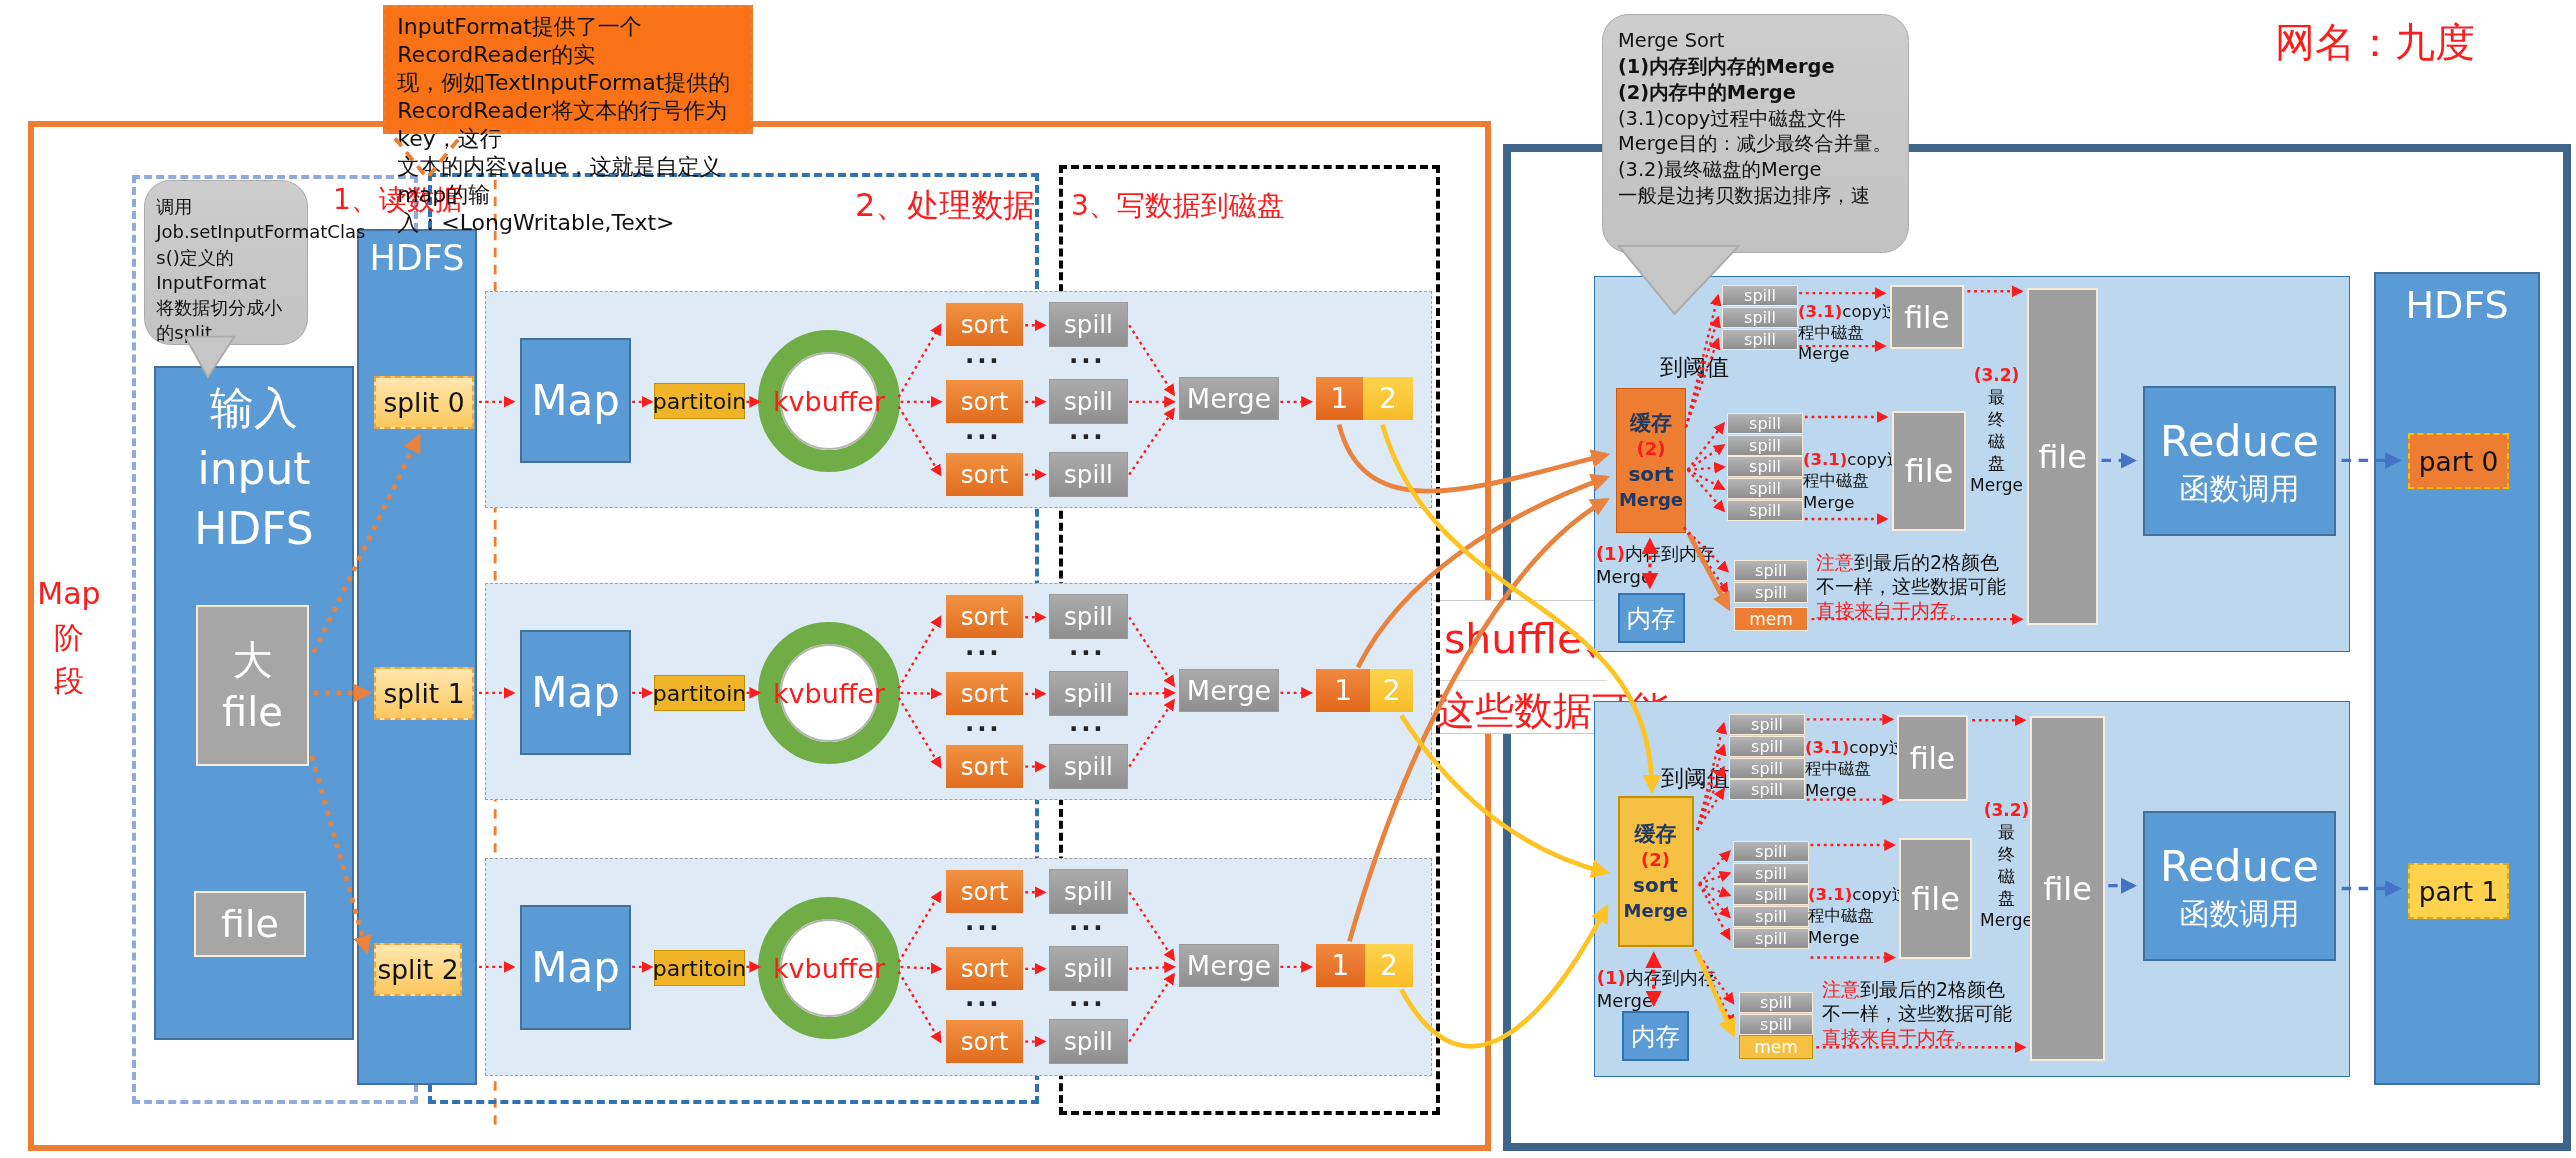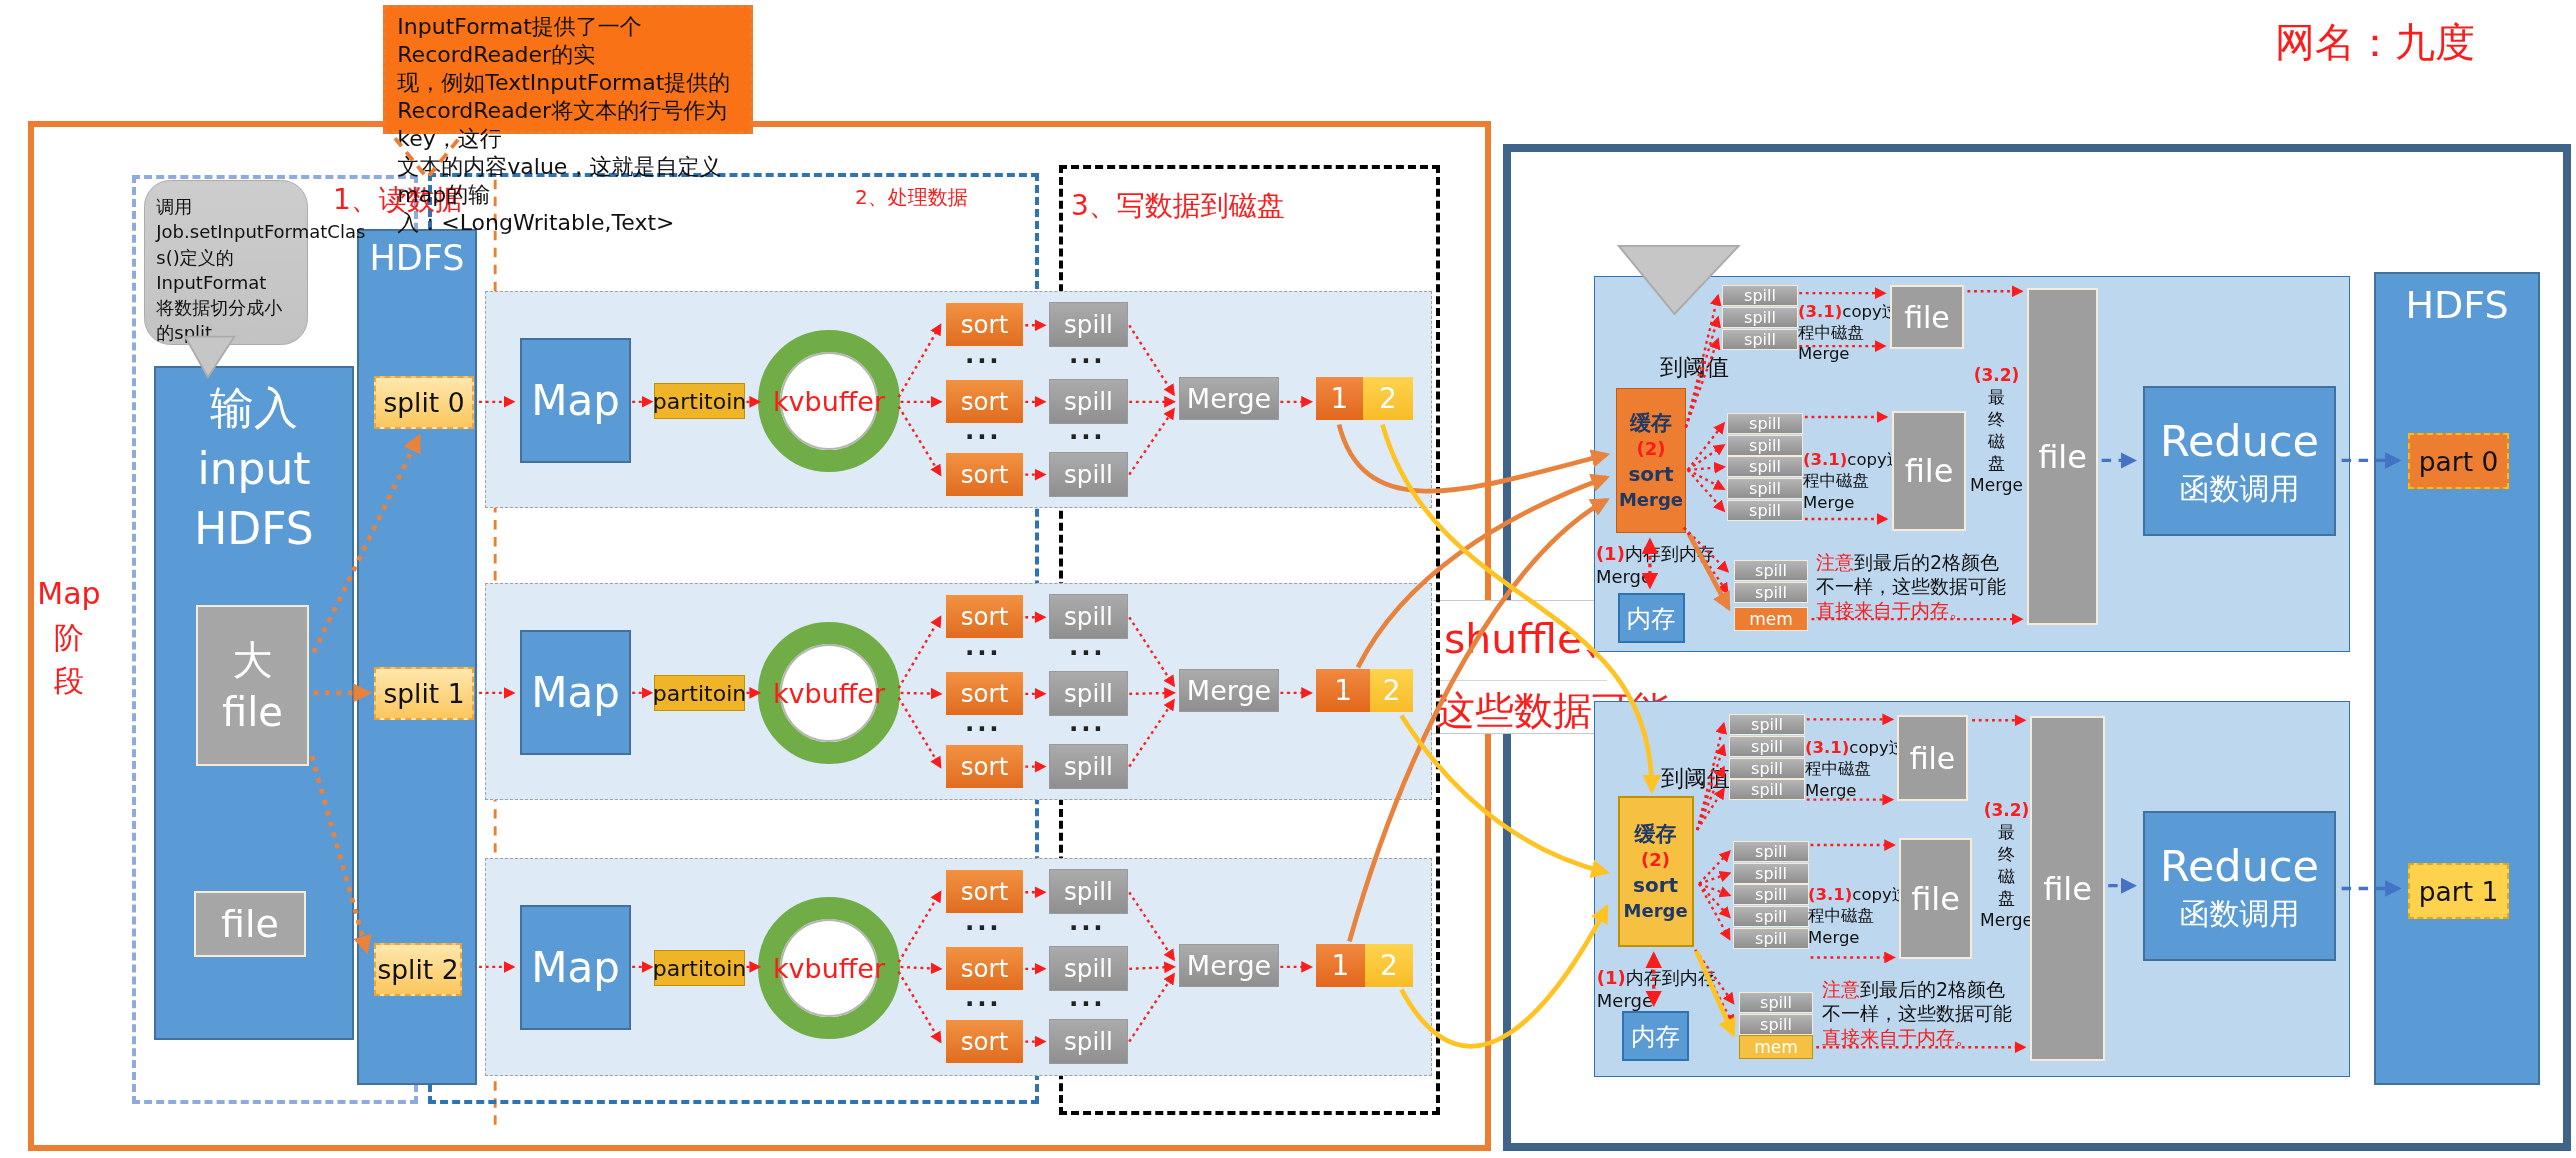--- a/index.html
+++ b/index.html
@@ -46,21 +46,21 @@
   <div class="b" style="left:1433px;top:600px;width:174px;height:134px;background:#fff;border-top:1.9px solid #c9c9c9;border-bottom:1.9px solid #c9c9c9"></div>
   <div class="b" style="left:1433px;top:680px;width:174px;height:0;border-top:1.9px solid #d7d7d7"></div>
 
   <div class="b" style="left:1059px;top:165px;width:381px;height:950px;border:4.7px dashed #000"></div>
 
   <div class="b rowp" style="left:485px;top:291px;width:947px;height:217px"></div>
   <div class="b rowp" style="left:485px;top:583px;width:947px;height:217px"></div>
   <div class="b rowp" style="left:485px;top:858px;width:947px;height:218px"></div>
 
   <div class="b red" style="left:333px;top:181px;font-size:28px">1、读数据</div>
-  <div class="b red" style="left:855px;top:184px;font-size:20px">2、处理数据</div>
+  <div class="b red" style="left:855px;top:184px;font-size:32px">2、处理数据</div>
   <div class="b red" style="left:1071px;top:187px;font-size:28px">3、写数据到磁盘</div>
   <div class="b red pre" style="left:36px;top:572px;width:66px;font-size:30px;text-align:center;line-height:1.45">Map
 阶
 段</div>
   <div class="b red" style="left:2275px;top:15px;font-size:40px">网名：九度</div>
 
   <div class="b blue" style="left:154px;top:366px;width:200px;height:674px"></div>
   <div class="b pre" style="left:154px;top:378px;width:200px;color:#fff;font-size:44px;text-align:center;line-height:1.38">输入
 input
 HDFS</div>
@@ -256,20 +256,29 @@
 入：&lt;LongWritable,Text&gt;</div>
   </div>
 
   <div class="b bubble" style="left:144px;top:180px;width:164px;height:165px;padding:13.2px 11.3px;font-size:18px;line-height:1.4">
     <div class="pre">调用
 Job.setInputFormatClas
 s()定义的InputFormat
 将数据切分成小的split</div>
   </div>
 
+  <div class="b bubble" style="left:1602px;top:14px;width:307px;height:239px;padding:13.2px 15px;font-size:19.4px;line-height:1.33">
+    <div>Merge Sort</div>
+    <div style="font-weight:bold">(1)内存到内存的Merge</div>
+    <div style="font-weight:bold">(2)内存中的Merge</div>
+    <div class="pre">(3.1)copy过程中磁盘文件
+Merge目的：减少最终合并量。
+(3.2)最终磁盘的Merge
+一般是边拷贝数据边排序，速</div>
+  </div>
 
   <svg width="2576" height="1159" style="pointer-events:none" viewBox="0 0 2726 1226">
     <defs>
       <marker id="ra" viewBox="0 0 10 10" refX="8" refY="5" markerWidth="5" markerHeight="5" orient="auto-start-reverse">
           <path d="M0,0L10,5L0,10z" fill="#FB1C1C"></path>
         </marker>
       <marker id="oa" viewBox="0 0 10 10" refX="8" refY="5" markerWidth="4" markerHeight="4" orient="auto-start-reverse">
           <path d="M0,0L10,5L0,10z" fill="#E8823C"></path>
         </marker>
       <marker id="ya" viewBox="0 0 10 10" refX="8" refY="5" markerWidth="4" markerHeight="4" orient="auto-start-reverse">

